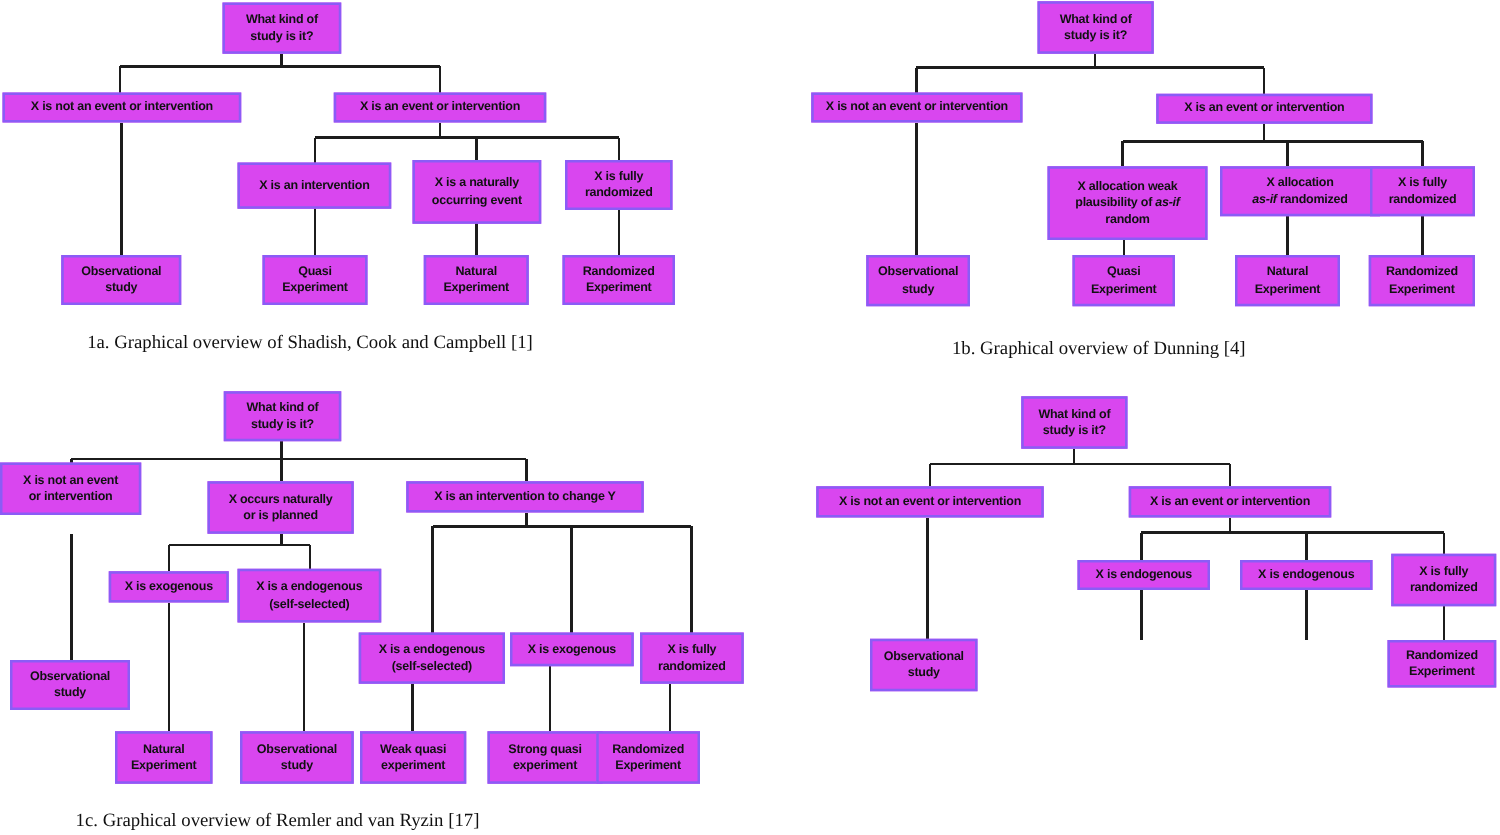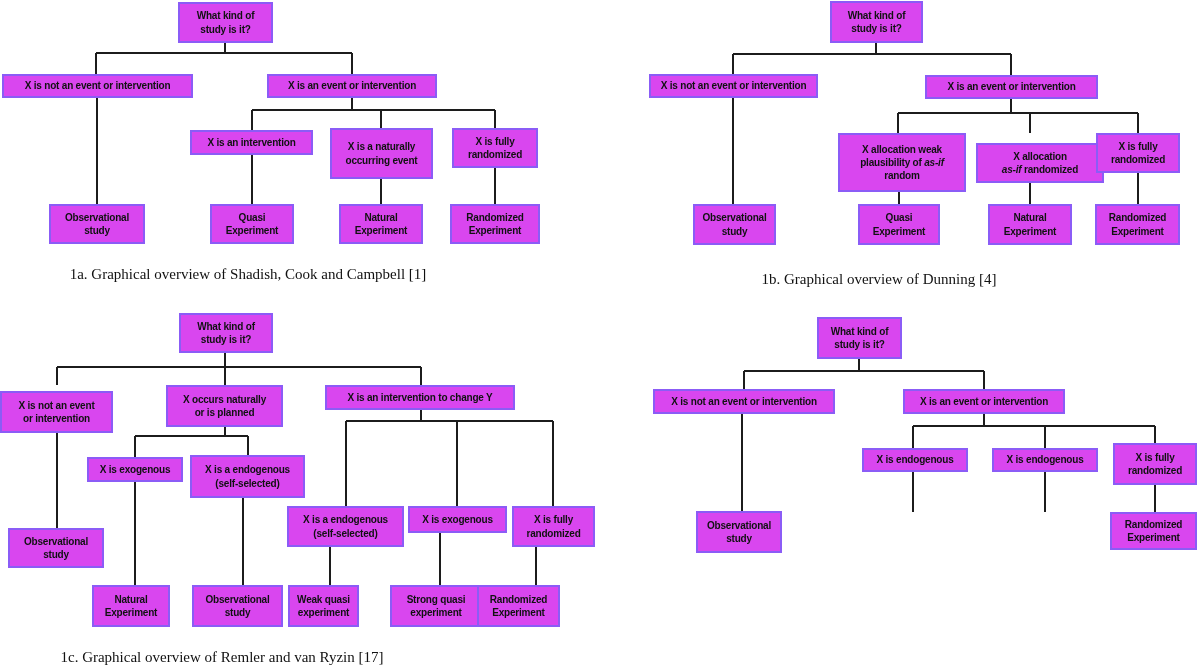--- a/index.html
+++ b/index.html
@@ -31,21 +31,21 @@
     </g>
     <g>
       <path d="M859 359 V371 M744 371 H984 M744 371 V389 M984 371 V389 M984 414 V426 M913 426 H1155 M913 426 V448 M1045 426 V448 M1155 426 V443 M742 414 V511 M913 472 V512 M1045 472 V512 M1155 485 V512"></path>
     </g>
   </svg>
 
   <div class="node" style="left:178px;top:2px;width:95px;height:41px">What kind of
 study is it?</div>
   <div class="node" style="left:2px;top:74px;width:191px;height:24px">X is not an event or intervention</div>
   <div class="node" style="left:267px;top:74px;width:170px;height:24px">X is an event or intervention</div>
-  <div class="node" style="left:190px;top:130px;width:123px;height:25px">X is an intervention</div>
+  <div class="node" style="left:190px;top:130px;width:123px;height:37px">X is an intervention</div>
   <div class="node" style="left:330px;top:128px;width:103px;height:51px">X is a naturally
 occurring event</div>
   <div class="node" style="left:452px;top:128px;width:86px;height:40px">X is fully
 randomized</div>
   <div class="node" style="left:49px;top:204px;width:96px;height:40px">Observational
 study</div>
   <div class="node" style="left:210px;top:204px;width:84px;height:40px">Quasi
 Experiment</div>
   <div class="node" style="left:339px;top:204px;width:84px;height:40px">Natural
 Experiment</div>
@@ -55,58 +55,58 @@
 
   <div class="node" style="left:830px;top:1px;width:93px;height:42px">What kind of
 study is it?</div>
   <div class="node" style="left:649px;top:74px;width:169px;height:24px">X is not an event or intervention</div>
   <div class="node" style="left:925px;top:75px;width:173px;height:24px">X is an event or intervention</div>
   <div class="node" style="left:838px;top:133px;width:128px;height:59px">
     <span class="lbl"><span>X allocation weak
 plausibility of </span><i>as-if</i><span>
 random</span></span>
   </div>
-  <div class="node" style="left:976px;top:143px;width:128px;height:40px">
+  <div class="node" style="left:976px;top:133px;width:128px;height:40px">
     <span class="lbl"><span>X allocation
 </span><i>as-if</i><span> randomized</span></span>
   </div>
   <div class="node" style="left:1096px;top:133px;width:84px;height:40px">X is fully
 randomized</div>
   <div class="node" style="left:693px;top:204px;width:83px;height:41px">Observational
 study</div>
   <div class="node" style="left:858px;top:204px;width:82px;height:41px">Quasi
 Experiment</div>
   <div class="node" style="left:988px;top:204px;width:84px;height:41px">Natural
 Experiment</div>
   <div class="node" style="left:1095px;top:204px;width:85px;height:41px">Randomized
 Experiment</div>
   <div class="caption" style="left:629px;top:270px">1b. Graphical overview of Dunning [4]</div>
 
   <div class="node" style="left:179px;top:313px;width:94px;height:40px">What kind of
 study is it?</div>
-  <div class="node" style="left:0px;top:391px;width:113px;height:42px">X is not an event
+  <div class="node" style="left:0px;top:370px;width:113px;height:42px">X is not an event
 or intervention</div>
   <div class="node" style="left:166px;top:385px;width:117px;height:42px">X occurs naturally
 or is planned</div>
   <div class="node" style="left:325px;top:385px;width:190px;height:25px">X is an intervention to change Y</div>
   <div class="node" style="left:87px;top:457px;width:96px;height:25px">X is exogenous</div>
   <div class="node" style="left:190px;top:455px;width:115px;height:43px">X is a endogenous
 (self-selected)</div>
   <div class="node" style="left:287px;top:506px;width:117px;height:41px">X is a endogenous
 (self-selected)</div>
   <div class="node" style="left:408px;top:506px;width:99px;height:27px">X is exogenous</div>
   <div class="node" style="left:512px;top:506px;width:83px;height:41px">X is fully
 randomized</div>
   <div class="node" style="left:8px;top:528px;width:96px;height:40px">Observational
 study</div>
   <div class="node" style="left:92px;top:585px;width:78px;height:42px">Natural
 Experiment</div>
   <div class="node" style="left:192px;top:585px;width:91px;height:42px">Observational
 study</div>
-  <div class="node" style="left:288px;top:585px;width:71px;height:42px">Weak quasi
+  <div class="node" style="left:288px;top:585px;width:85px;height:42px">Weak quasi
 experiment</div>
   <div class="node" style="left:390px;top:585px;width:92px;height:42px">Strong quasi
 experiment</div>
   <div class="node" style="left:477px;top:585px;width:83px;height:42px">Randomized
 Experiment</div>
   <div class="caption" style="left:-28px;top:648px">1c. Graphical overview of Remler and van Ryzin [17]</div>
 
   <div class="node" style="left:817px;top:317px;width:85px;height:42px">What kind of
 study is it?</div>
   <div class="node" style="left:653px;top:389px;width:182px;height:25px">X is not an event or intervention</div>

